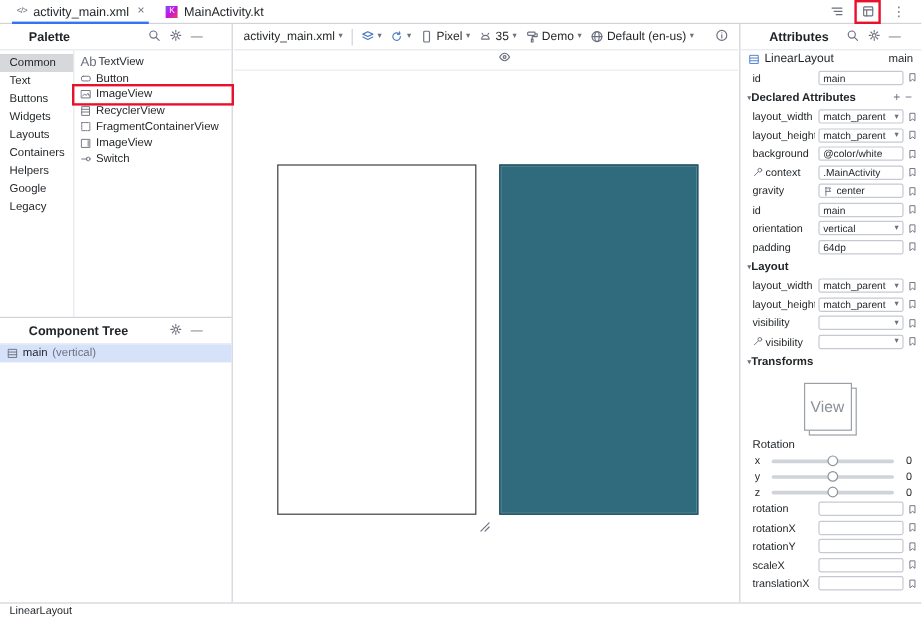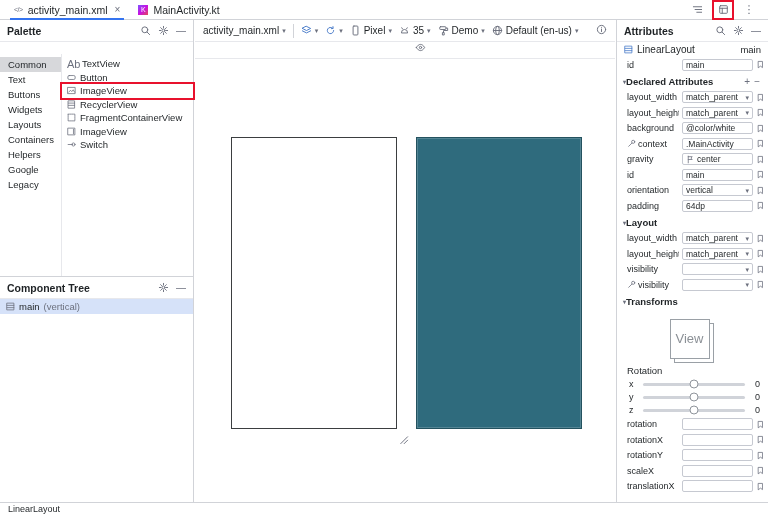--- a/index.html
+++ b/index.html
@@ -27,26 +27,26 @@
           color:#fff;font-size:7px;display:flex;align-items:center;justify-content:center;}
   .tabclose{color:var(--muted);font-size:10px;padding-left:2px;}
   .tabbar-right{margin-left:auto;display:flex;align-items:center;gap:8px;padding-right:4px;}
   .tb-icon{display:flex;align-items:center;justify-content:center;width:18px;height:16px;}
   .kebab{font-size:11px;color:var(--muted);}
 
   
   .left-panel{position:absolute;left:0;top:20px;width:194px;bottom:13px;border-right:1px solid var(--border);background:#fff;}
   .center-panel{position:absolute;left:195px;top:20px;width:420px;bottom:13px;background:#fff;}
   .right-panel{position:absolute;right:0;top:20px;width:152px;bottom:13px;border-left:1px solid var(--border);background:#fff;overflow:hidden;}
-  .panel-header{height:22px;display:flex;align-items:center;gap:7px;padding:0 7px;border-bottom:1px solid var(--border-light);}
+  .panel-header{height:22px;display:flex;align-items:center;gap:7px;padding:0 24px;border-bottom:1px solid var(--border-light);}
   .panel-title{font-size:10.5px;font-weight:bold;}
   .mini{color:var(--muted);font-size:10px;line-height:1;}
 
   
-  .pal-body{display:flex;height:223px;border-bottom:1px solid var(--border);margin-top:12px;}
+  .pal-body{display:flex;height:223px;border-bottom:1px solid var(--border);}
   .pal-cats{width:62px;border-right:1px solid var(--border-light);padding-top:3px;}
   .pal-cat{height:15px;display:flex;align-items:center;padding-left:8px;font-size:9.5px;cursor:default;}
   .pal-cat.selected{background:var(--cat-sel);}
   .pal-items{flex:1;padding-top:3px;}
   .pal-item{height:13.5px;display:flex;align-items:center;gap:4px;padding:0 5px;font-size:9.5px;cursor:default;}
   .pal-prefix{font-size:11px;color:var(--muted);width:11px;}
 
   
   .tree-item{height:15px;display:flex;align-items:center;gap:4px;padding:0 6px;font-size:9.5px;background:var(--sel);}
   .tree-suffix{color:var(--muted);}

